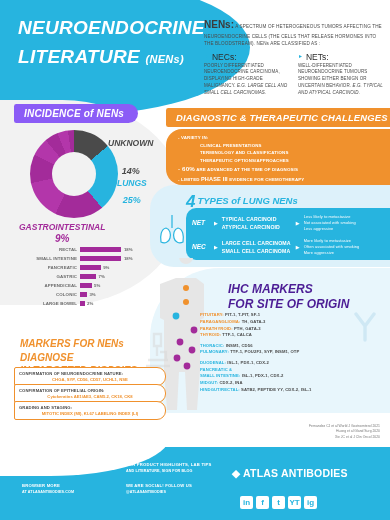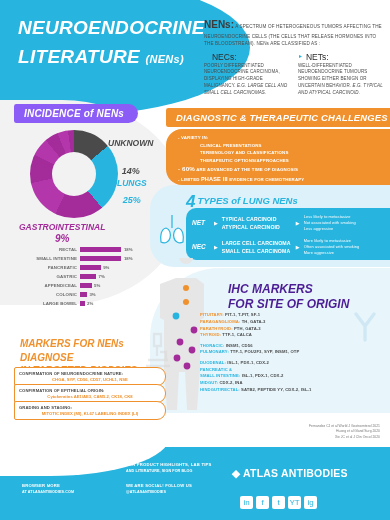--- a/index.html
+++ b/index.html
@@ -152,21 +152,21 @@
   .foot-logo { position:absolute; left:232px; top:467px; color:#fff;
      font-weight:bold; font-size:10.5px; letter-spacing:.2px; }
   .foot-col { position:absolute; color:#fff; }
   .foot-col .t { font-size:4.2px; font-weight:bold; letter-spacing:.2px; }
   .foot-col .s { font-size:3.7px; font-weight:bold; margin-top:1.5px; letter-spacing:.1px;}
   .fc1 { left:22px; top:462px; } .fc2 { left:22px; top:483px; }
   .fc3 { left:126px; top:462px; } .fc4 { left:126px; top:483px; }
   .socials { position:absolute; left:240px; top:496px; display:flex; gap:3px; }
   .soc { width:13px; height:13px; background:#fff; border-radius:2px;
      display:flex; align-items:center; justify-content:center;
-     color:#27b4df; font-size:8px; font-weight:normal; }
+     color:#27b4df; font-size:8px; font-weight:bold; }
 </style>
 </head>
 <body>
 
 <div class="page">
 
   <div class="hero-blue"></div>
   <div class="hero-title">
     <span class="l1">NEUROENDOCRINE</span>
     <span class="l2"><span>LITERATURE</span> <span class="sub">(NENs)</span></span>

